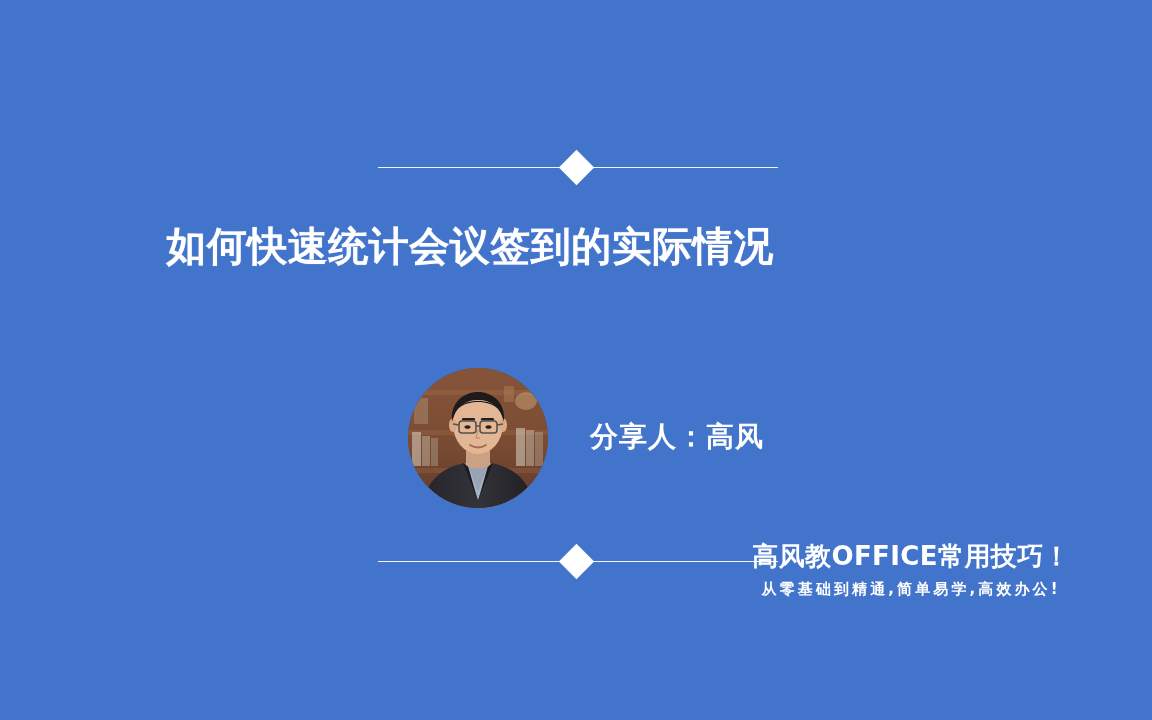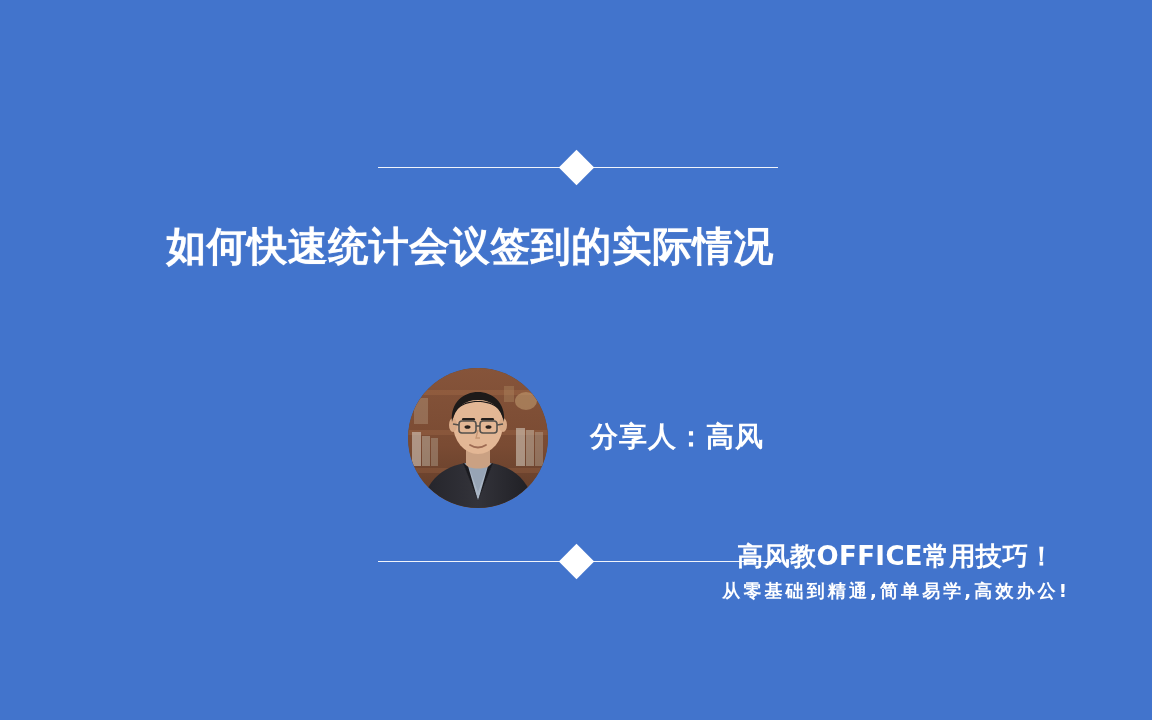--- a/index.html
+++ b/index.html
@@ -109,21 +109,21 @@
     color: #ffffff;
     font-size: 26px;
     font-weight: bold;
     letter-spacing: 0.4px;
     line-height: 1.25;
     font-family: "DejaVu Sans", "Liberation Sans", sans-serif;
   }
   .brand-tagline {
     margin-top: 7px;
     color: #ffffff;
-    font-size: 18px;
+    font-size: 15px;
     font-weight: bold;
     letter-spacing: 3.1px;
     line-height: 1.2;
     font-family: "DejaVu Sans", "Liberation Sans", sans-serif;
   }
 </style>
 </head>
 <body>
 
 <div class="slide">

